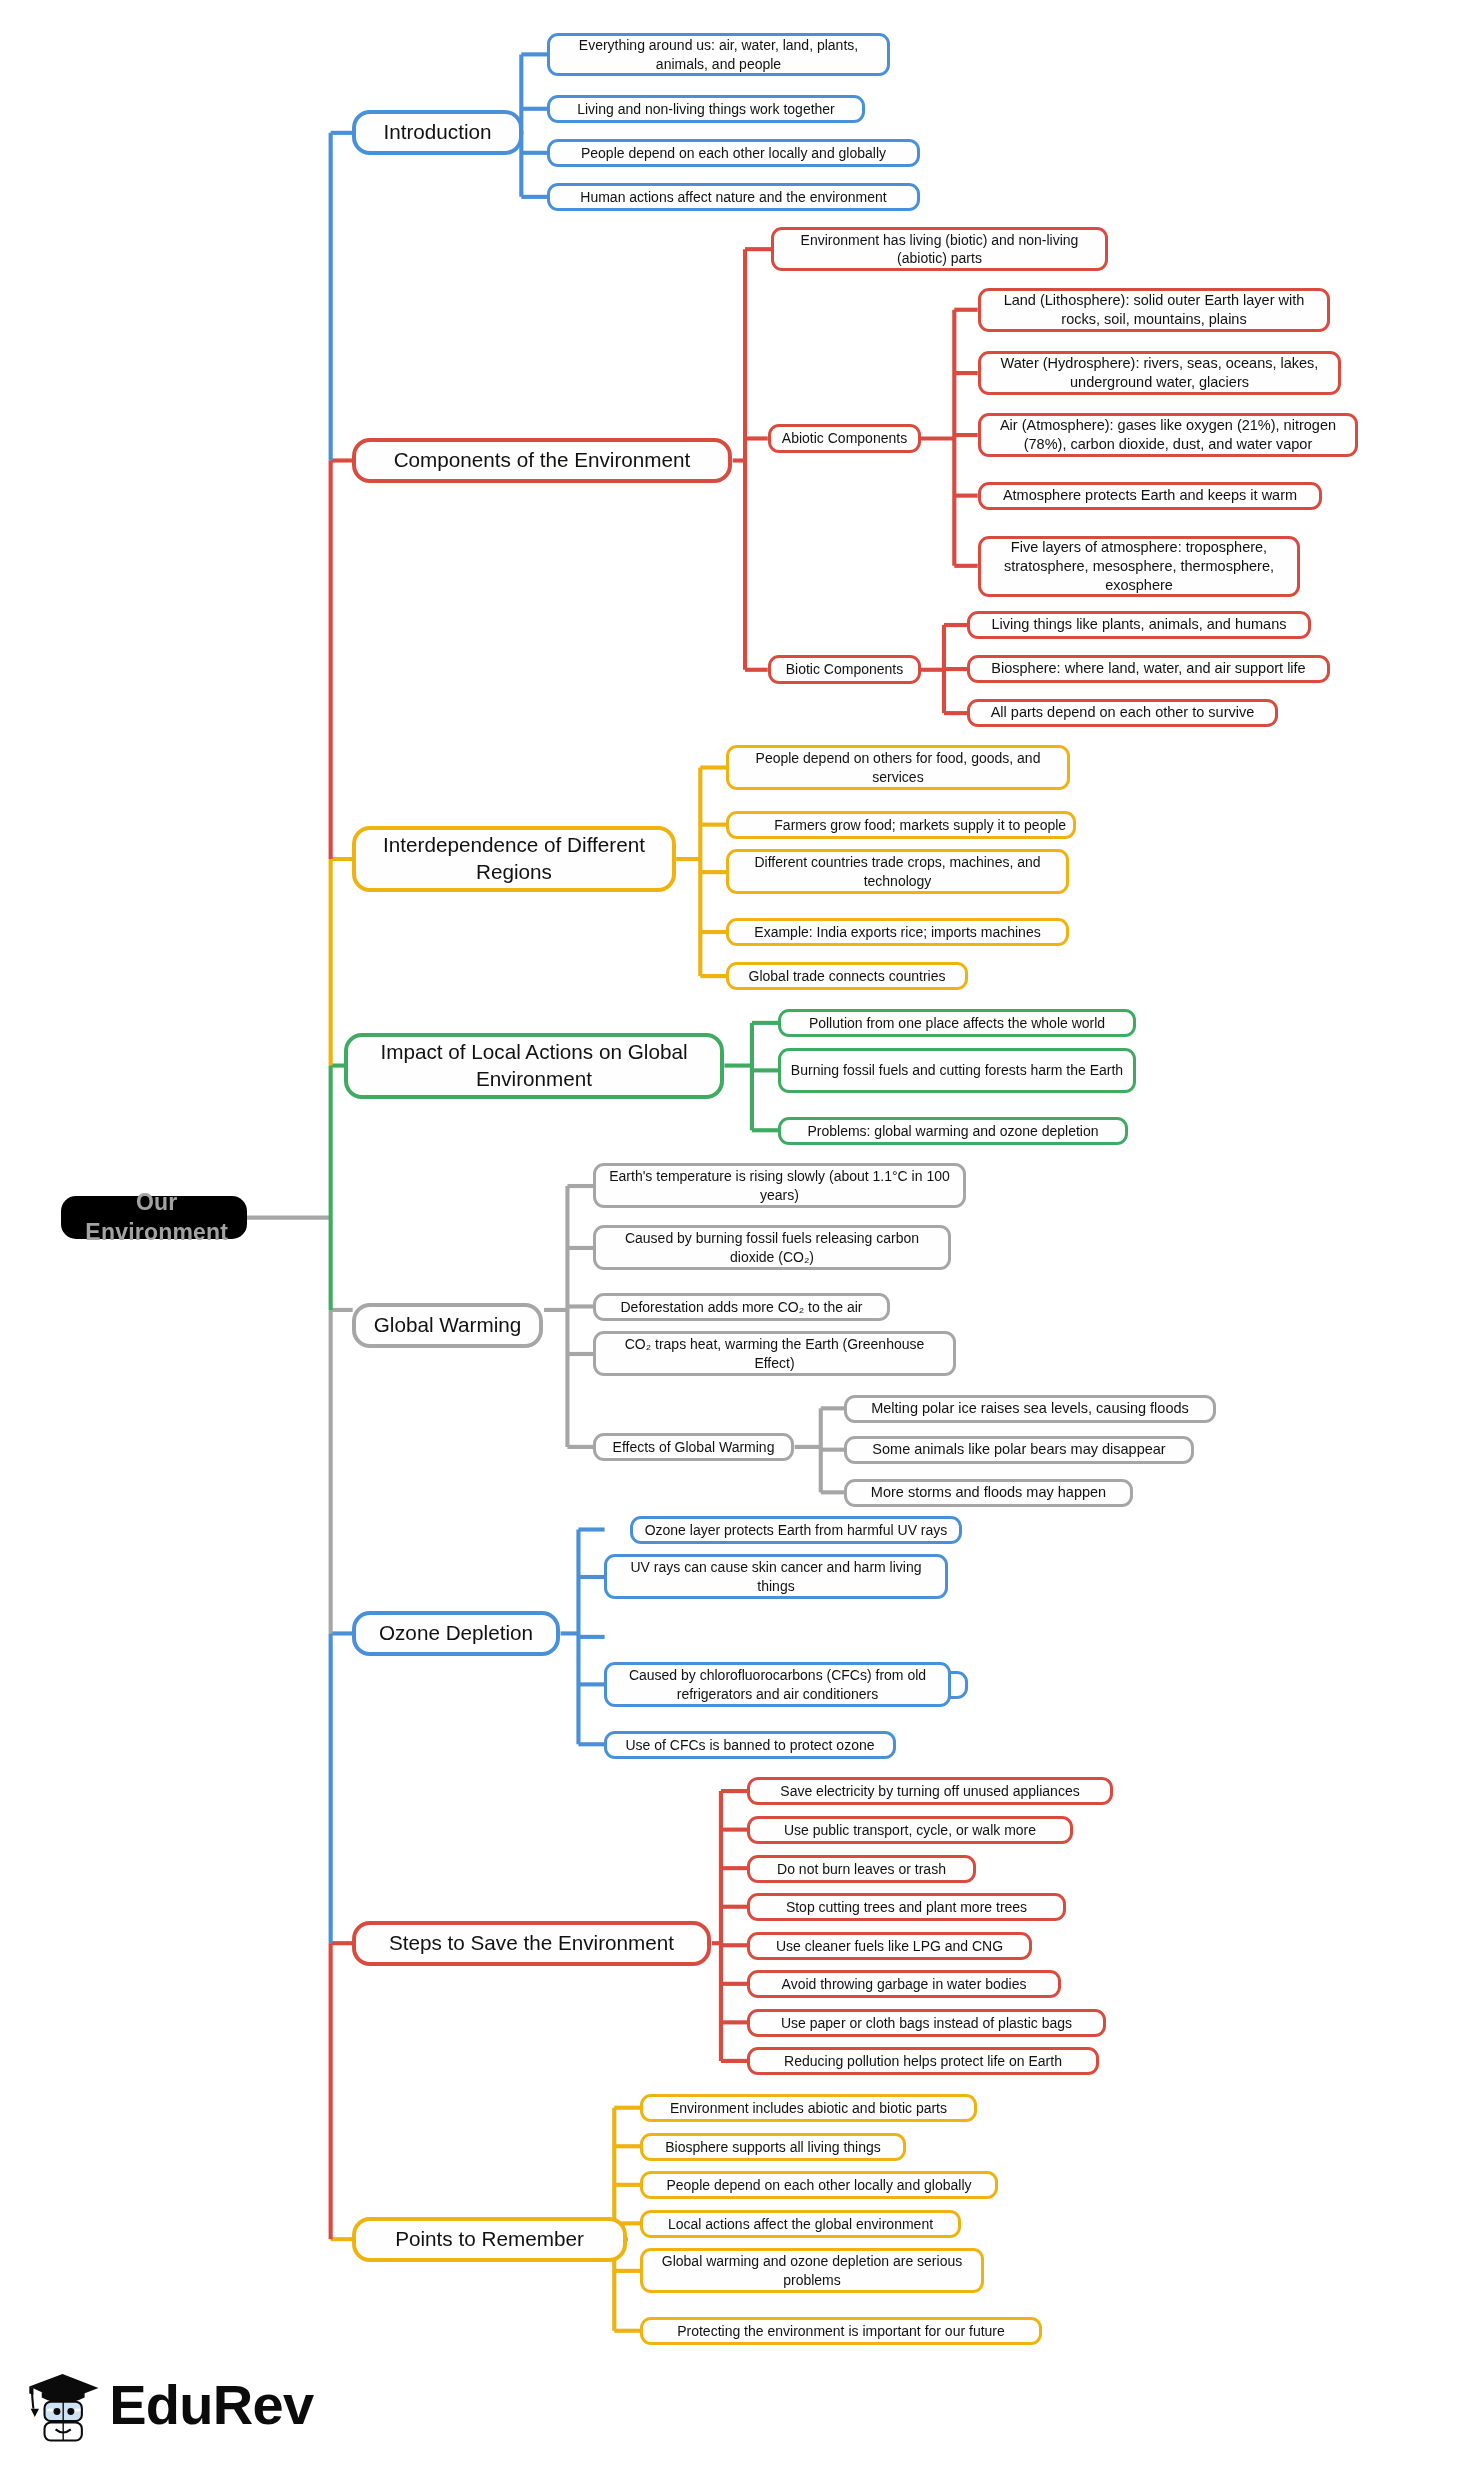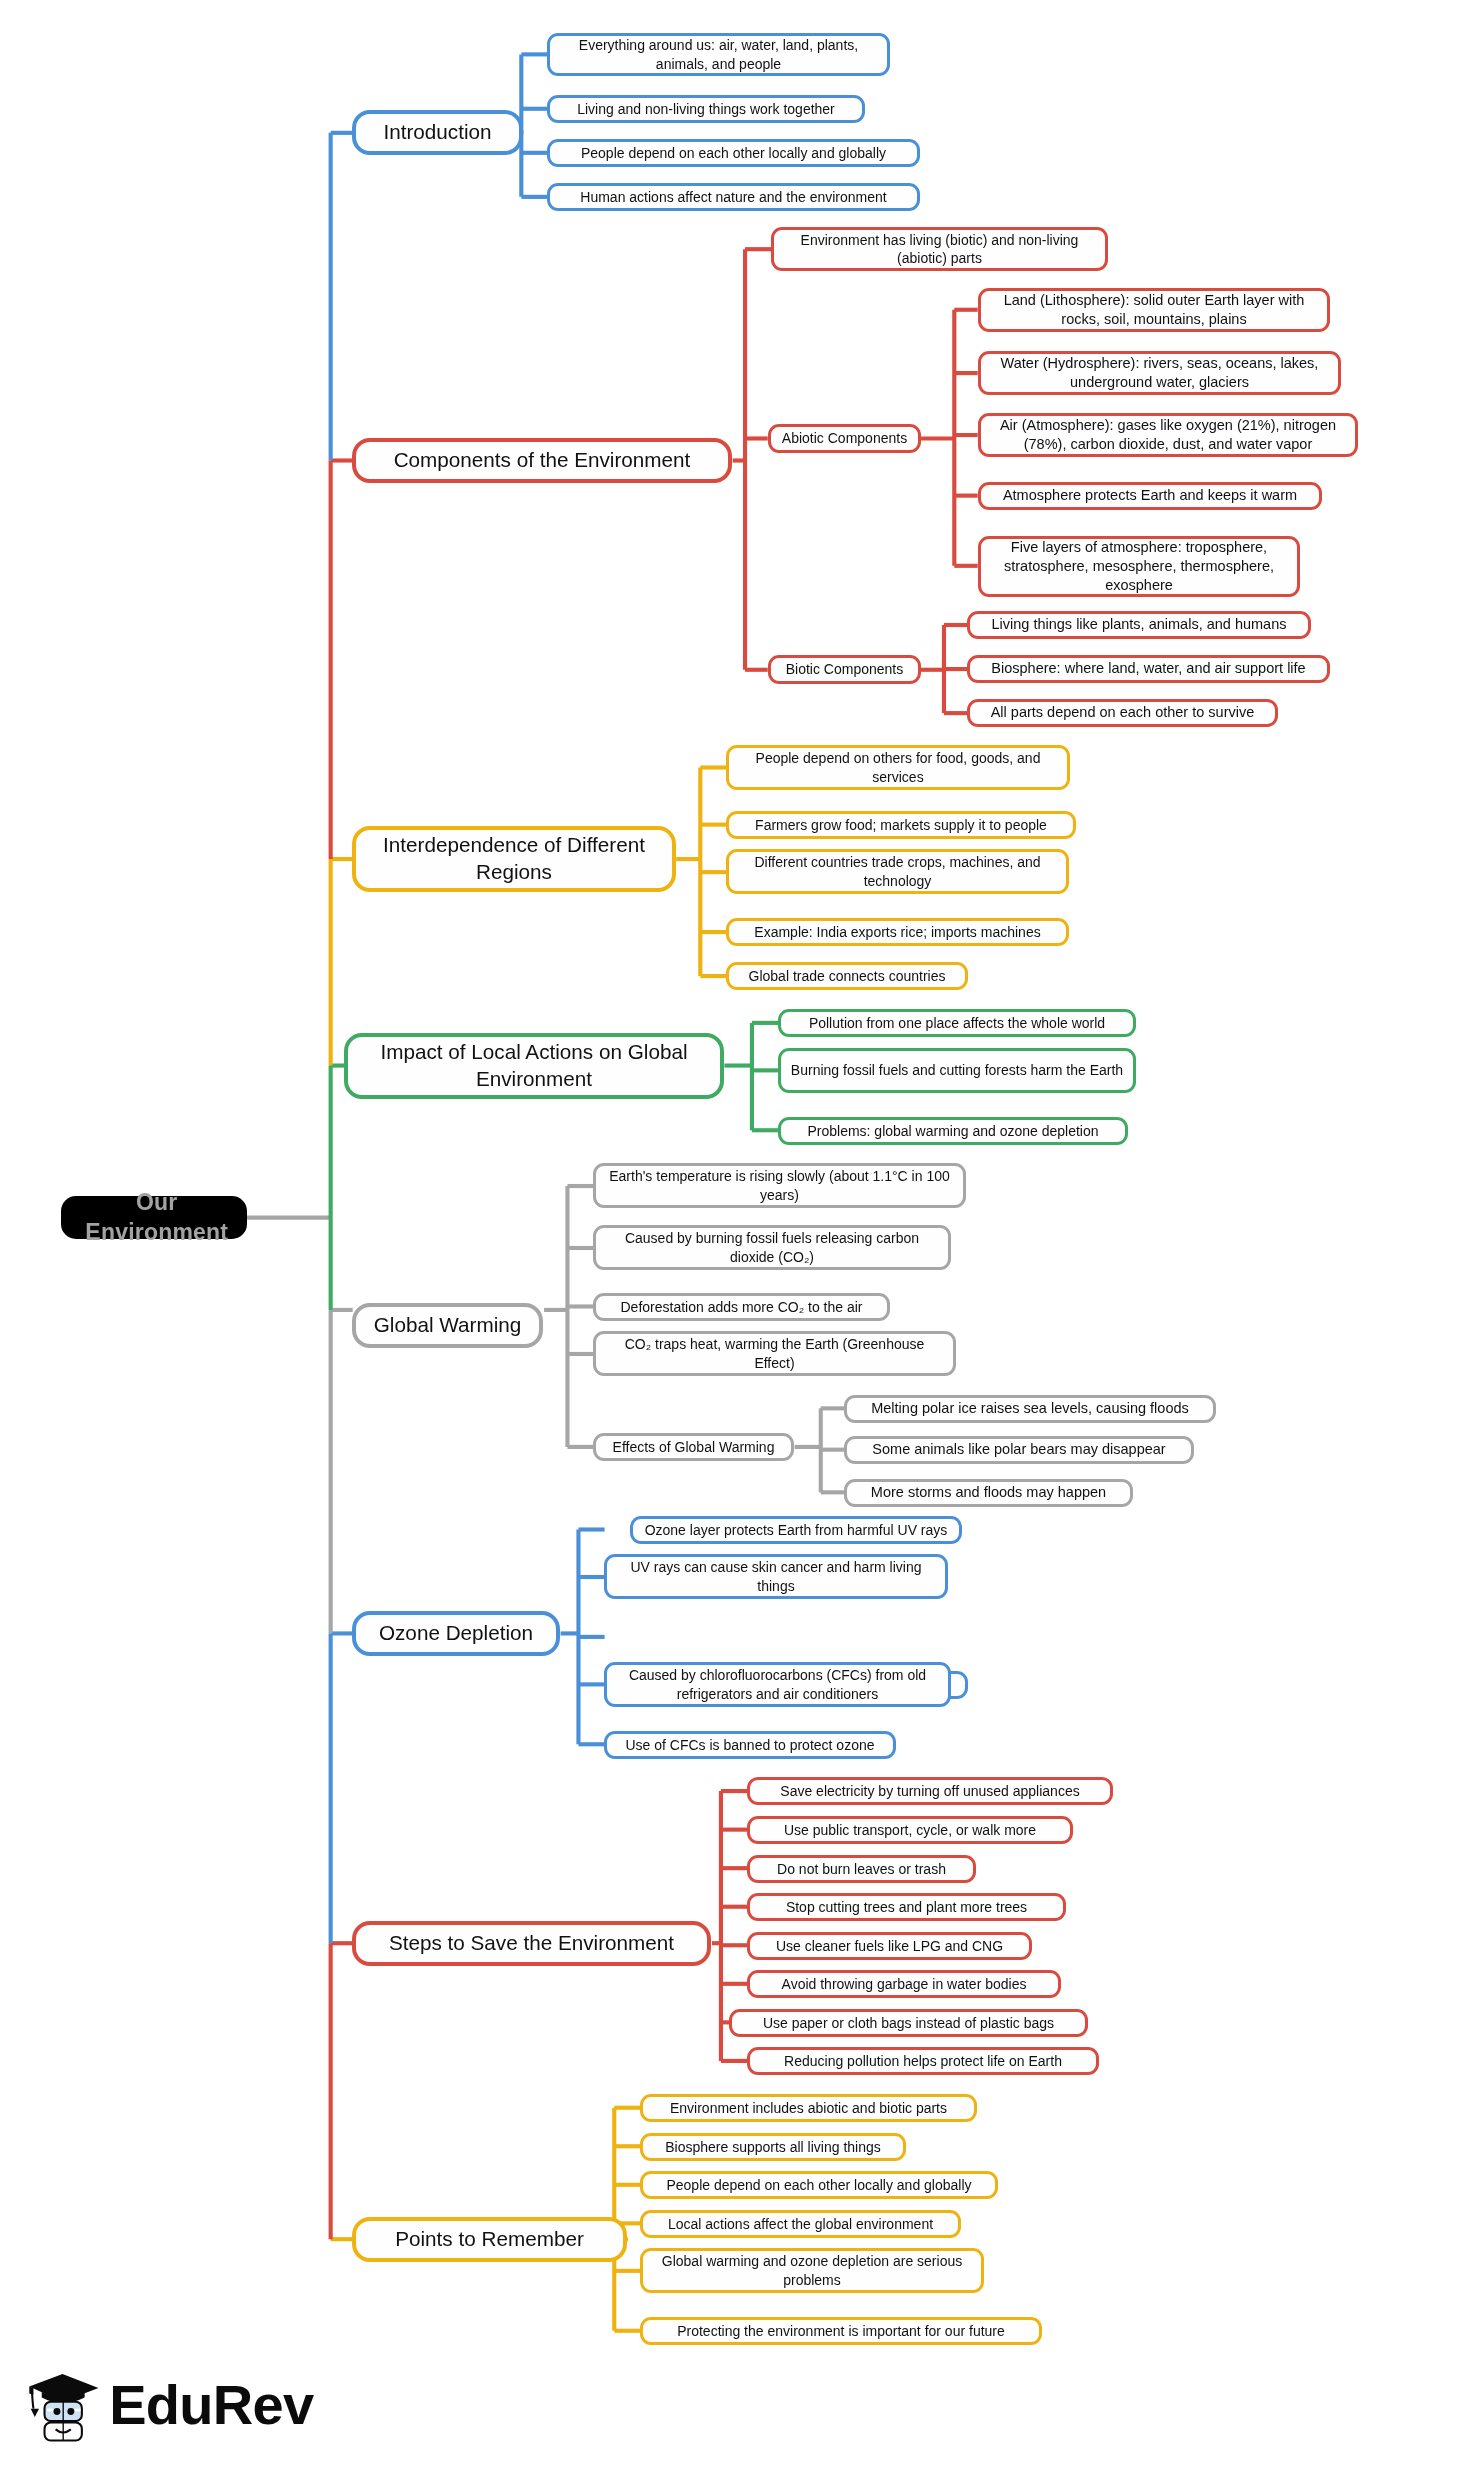--- a/index.html
+++ b/index.html
@@ -224,21 +224,21 @@
       </div>
       <div class="node lvl3" style="left: 967px; top: 655px; width: 363px; height: 27.5px; border-color: rgb(217, 74, 63);">
         <span>Biosphere: where land, water, and air support life</span>
       </div>
       <div class="node lvl3" style="left: 967px; top: 699px; width: 311px; height: 27.5px; border-color: rgb(217, 74, 63);">
         <span>All parts depend on each other to survive</span>
       </div>
       <div class="node lvl2" style="left: 726px; top: 745px; width: 344px; height: 45px; border-color: rgb(238, 178, 17);">
         <span>People depend on others for food, goods, and services</span>
       </div>
-      <div class="node lvl2" style="left: 726px; top: 811px; width: 350px; height: 27.5px; border-color: rgb(238, 178, 17);">
+      <div class="node lvl2" style="left: 726px; top: 811px; width: 350px; height: 27.5px; border-color: rgb(238, 178, 17); justify-content: flex-end;">
         <span>Farmers grow food; markets supply it to people</span>
       </div>
       <div class="node lvl2" style="left: 726px; top: 849px; width: 343px; height: 45px; border-color: rgb(238, 178, 17);">
         <span>Different countries trade crops, machines, and technology</span>
       </div>
       <div class="node lvl2" style="left: 726px; top: 918px; width: 343px; height: 27.5px; border-color: rgb(238, 178, 17);">
         <span>Example: India exports rice; imports machines</span>
       </div>
       <div class="node lvl2" style="left: 726px; top: 962px; width: 242px; height: 27.5px; border-color: rgb(238, 178, 17);">
         <span>Global trade connects countries</span>
@@ -302,21 +302,21 @@
       </div>
       <div class="node lvl2" style="left: 747px; top: 1893px; width: 319px; height: 27.5px; border-color: rgb(217, 74, 63);">
         <span>Stop cutting trees and plant more trees</span>
       </div>
       <div class="node lvl2" style="left: 747px; top: 1932px; width: 285px; height: 27.5px; border-color: rgb(217, 74, 63);">
         <span> Use cleaner fuels like LPG and CNG</span>
       </div>
       <div class="node lvl2" style="left: 747px; top: 1970px; width: 314px; height: 27.5px; border-color: rgb(217, 74, 63);">
         <span>Avoid throwing garbage in water bodies</span>
       </div>
-      <div class="node lvl2" style="left: 729px; top: 2009px; width: 359px; height: 27.5px; border-color: rgb(217, 74, 63);">
+      <div class="node lvl2" style="left: 747px; top: 2009px; width: 359px; height: 27.5px; border-color: rgb(217, 74, 63);">
         <span>Use paper or cloth bags instead of plastic bags</span>
       </div>
       <div class="node lvl2" style="left: 747px; top: 2047px; width: 352px; height: 27.5px; border-color: rgb(217, 74, 63);">
         <span>Reducing pollution helps protect life on Earth</span>
       </div>
       <div class="node lvl2" style="left: 640px; top: 2094px; width: 337px; height: 27.5px; border-color: rgb(238, 178, 17);">
         <span>Environment includes abiotic and biotic parts</span>
       </div>
       <div class="node lvl2" style="left: 640px; top: 2133px; width: 266px; height: 27.5px; border-color: rgb(238, 178, 17);">
         <span>Biosphere supports all living things</span>

